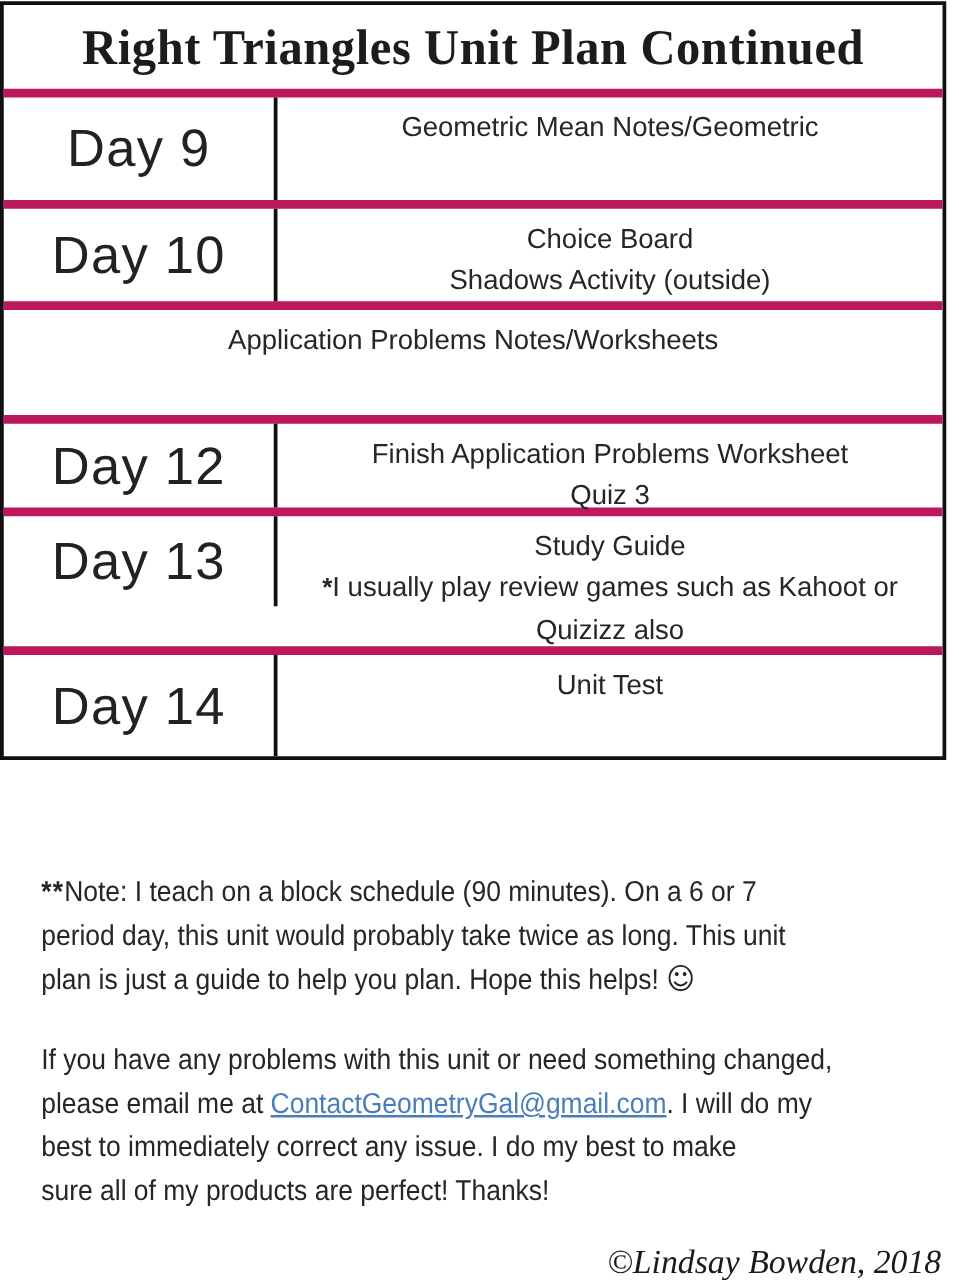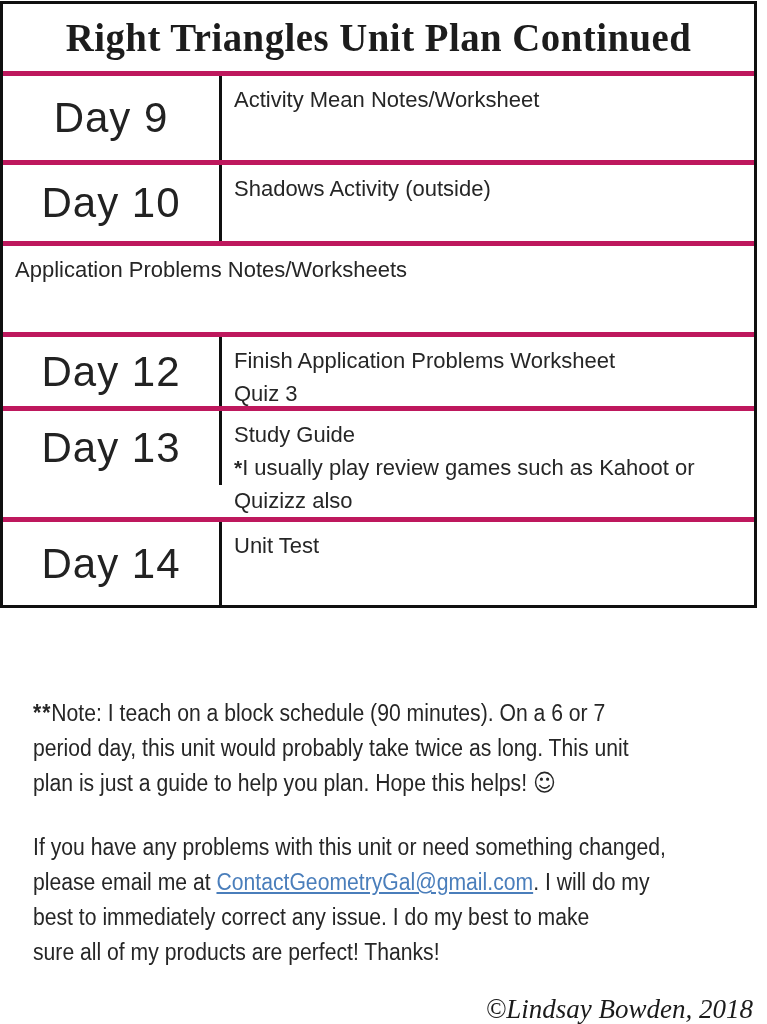--- a/index.html
+++ b/index.html
@@ -26,21 +26,22 @@
     justify-content: center;
     white-space: nowrap;
     font-family: "Liberation Serif", serif;
     font-weight: bold;
     font-size: 40px;
     letter-spacing: 0.5px;
     transform: scaleX(0.97);
   }
   .t-row {
     display: flex;
-    border-top: 5px solid #be185d;
+    border-top: 7px solid #be185d;
+    text-align: center;
   }
   .day-cell {
     width: 219px;
     flex: 0 0 219px;
     border-right: 3px solid #101010;
     display: flex;
     align-items: center;
     justify-content: center;
     font-size: 42px;
     letter-spacing: 1px;
@@ -106,27 +107,28 @@
 </style>
 </head>
 <body>
 
 <div class="unit-table">
   <div class="title-row">Right Triangles Unit Plan Continued</div>
 
   <div class="t-row r1">
     <div class="day-cell">Day 9</div>
     <div class="content-cell">
-      <div>Activity Mean Notes/Worksheet</div>
+      <div>Geometric Mean Notes/Geometric</div>
     </div>
   </div>
 
   <div class="t-row r2">
     <div class="day-cell">Day 10</div>
     <div class="content-cell">
+      <div>Choice Board</div>
       <div>Shadows Activity (outside)</div>
     </div>
   </div>
 
   <div class="t-row r3">
     <div class="content-cell">
       <div>Application Problems Notes/Worksheets</div>
     </div>
   </div>
 

